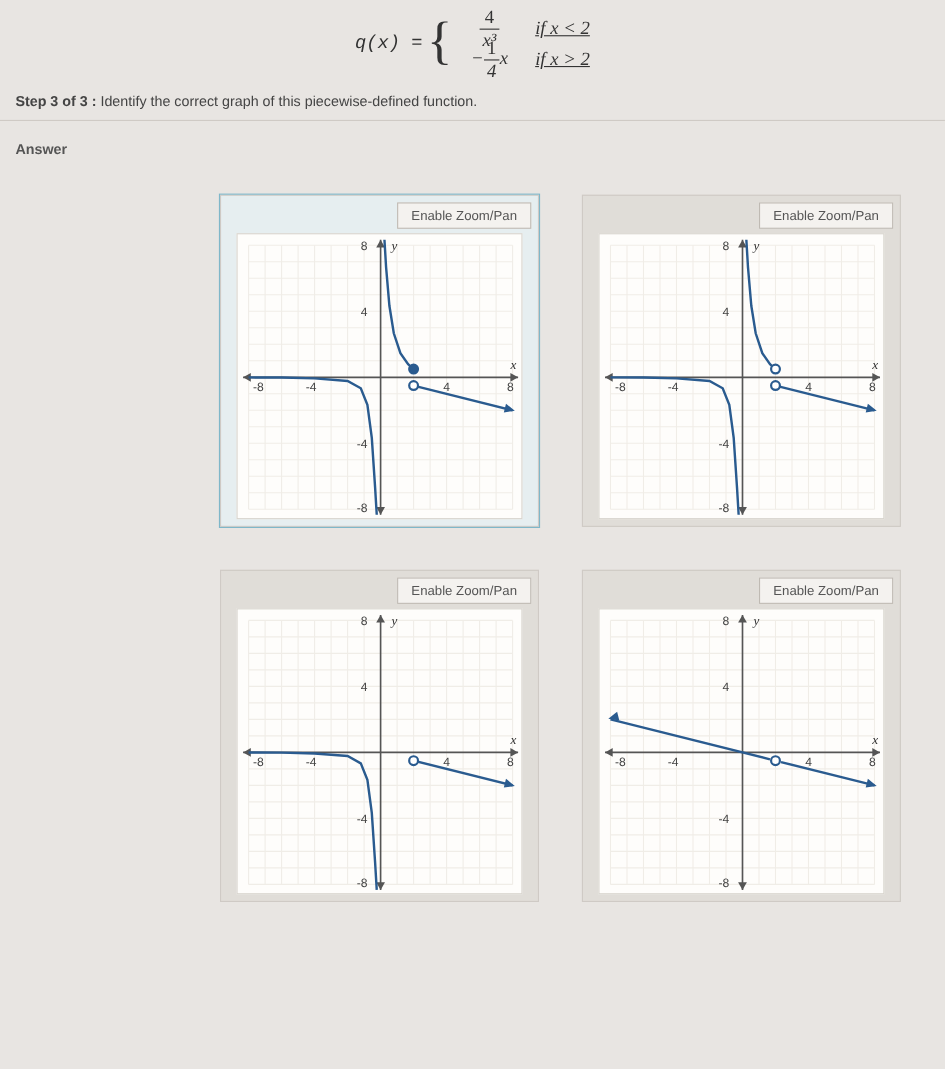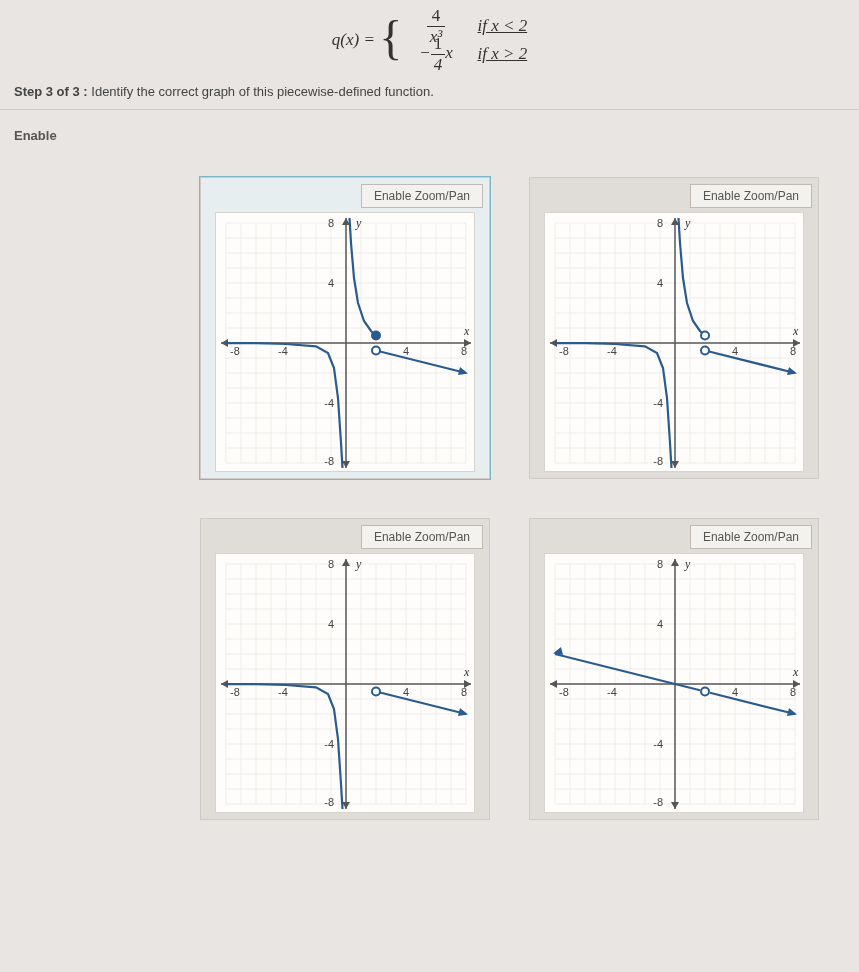--- a/index.html
+++ b/index.html
@@ -10,21 +10,21 @@
     width: 859px;
     margin: 0 auto;
   }
   .formula {
     text-align: center;
     padding: 12px 0 6px 0;
     font-family: "Times New Roman", serif;
     font-size: 17px;
     font-style: italic;
   }
-  .formula .lhs { display:inline-block; vertical-align: middle; }
+  .formula .lhs { display:inline-block; vertical-align: middle; font-family: Liberation Mono, monospace; }
   .formula .brace {
     display:inline-block;
     font-size: 48px;
     line-height: 48px;
     vertical-align: middle;
     position: relative;
     top: -2px;
     font-style: normal;
   }
   .formula .cases {
@@ -130,21 +130,21 @@
       </span>
       <span class="case-cond">if x &gt; 2</span>
     </span>
   </span>
 </div>
 
 <div class="step-bar">
   <b>Step 3 of 3 :</b><span> Identify the correct graph of this piecewise-defined function.</span>
 </div>
 
-<div class="answer-label">Enable</div>
+<div class="answer-label">Answer</div>
 
 <div class="grid-area">
 
   <div class="panel selected">
     <button class="zoom-btn">Enable Zoom/Pan</button>
     <div class="graph-wrap">
       <svg width="260" height="260" viewBox="0 0 260 260">
         <g>
 
           <g>

